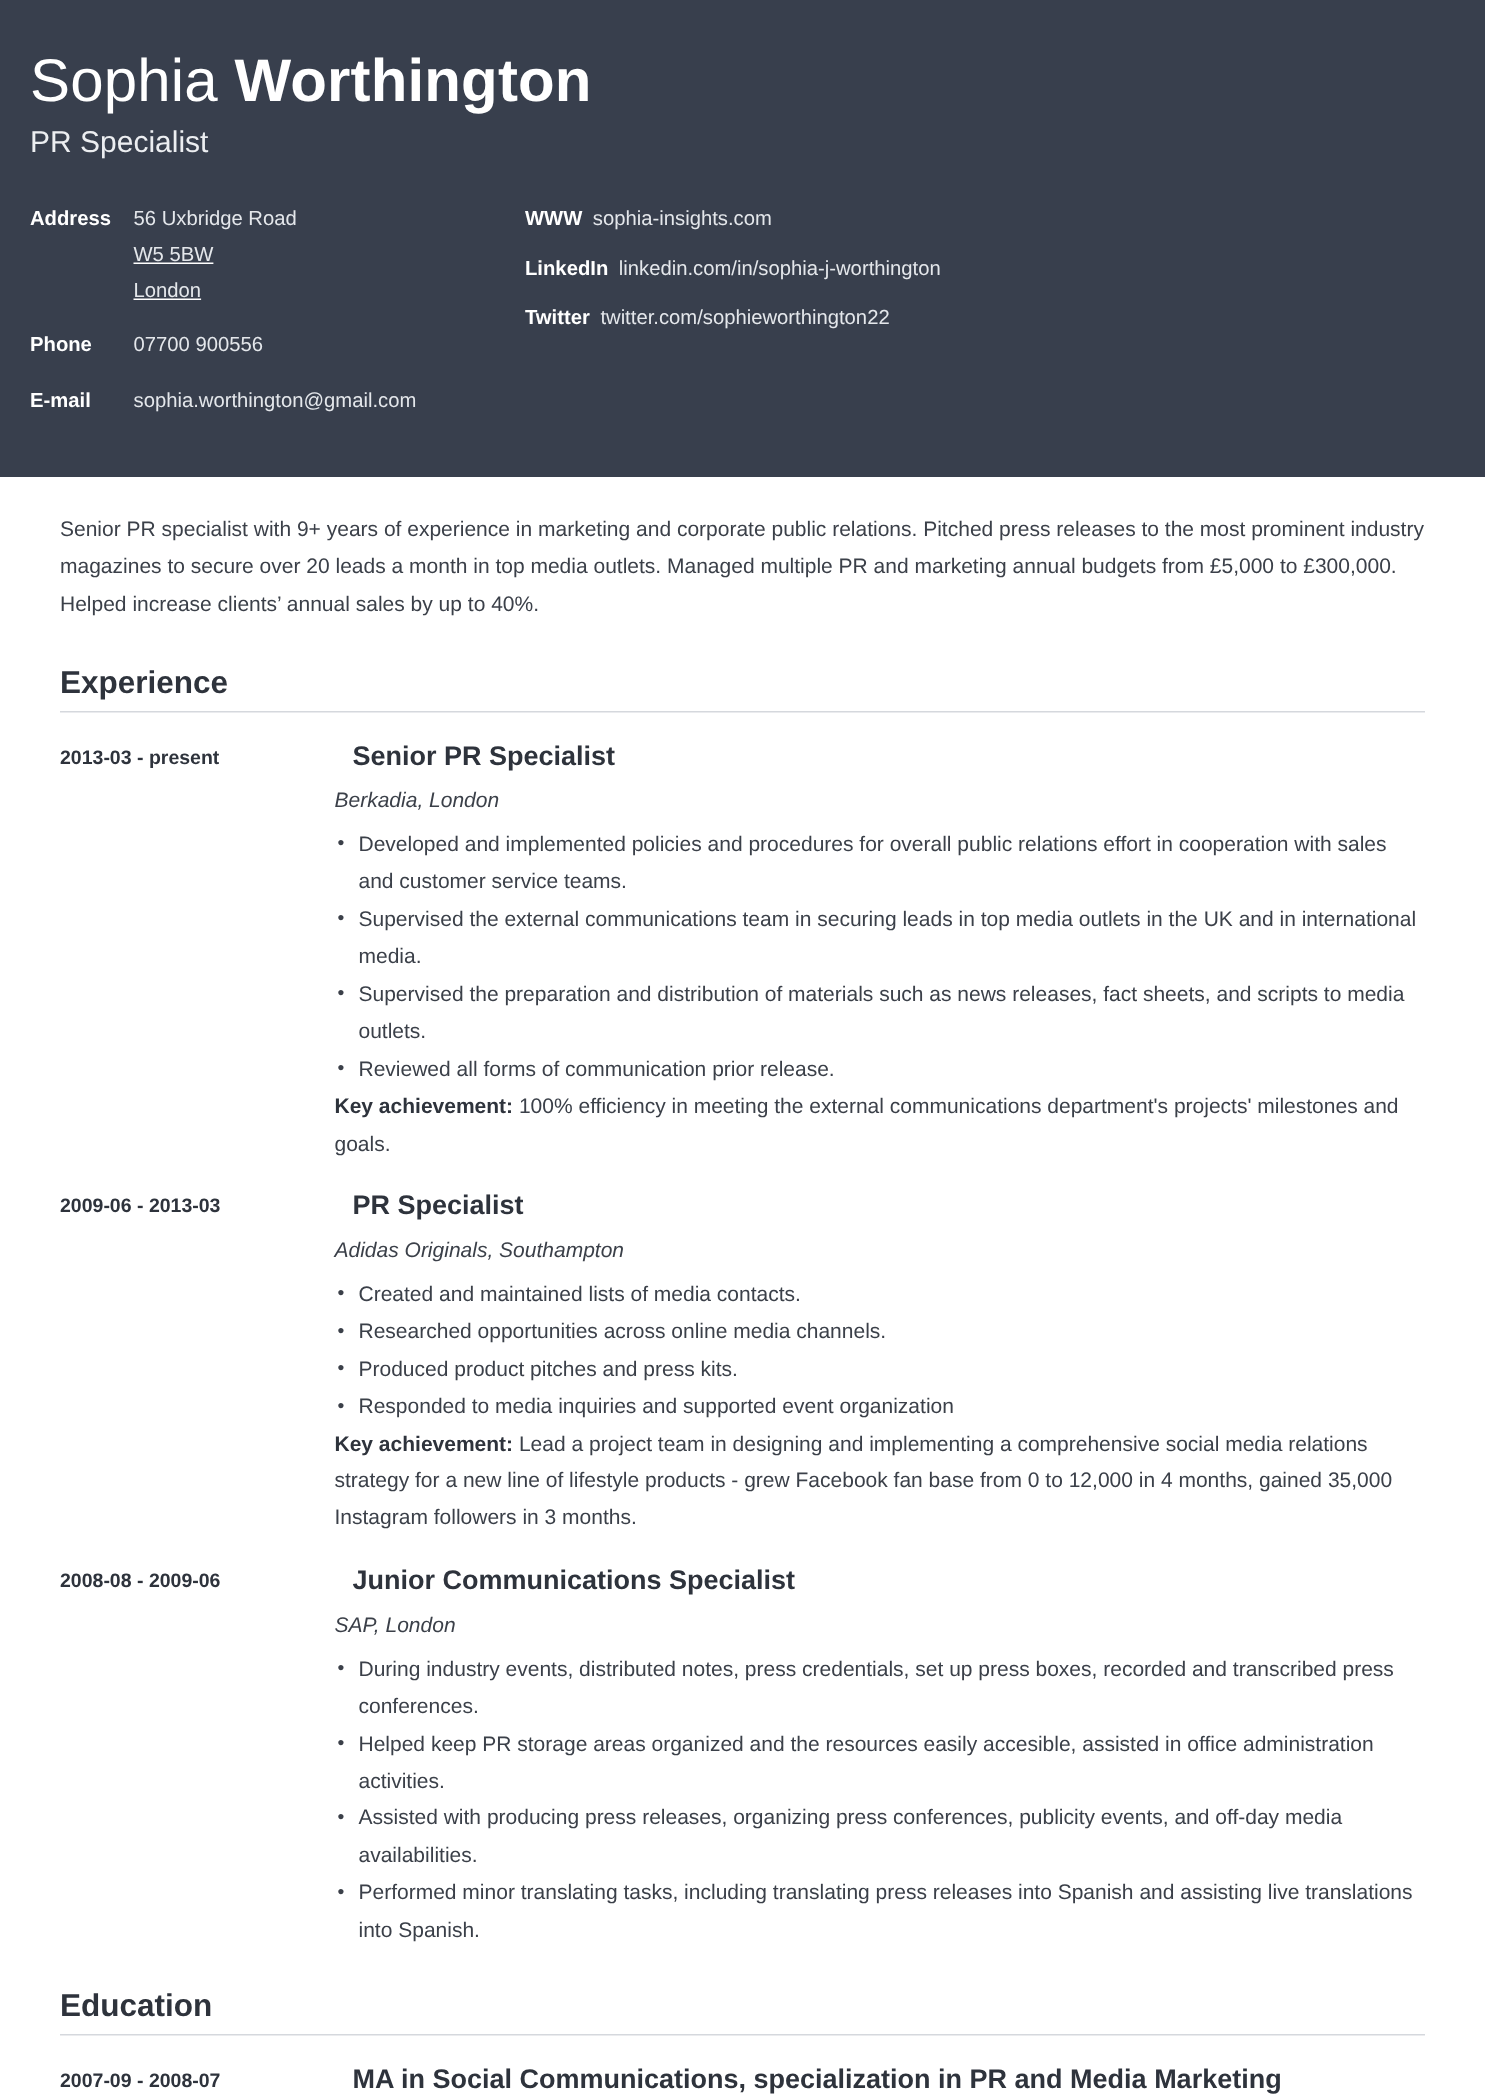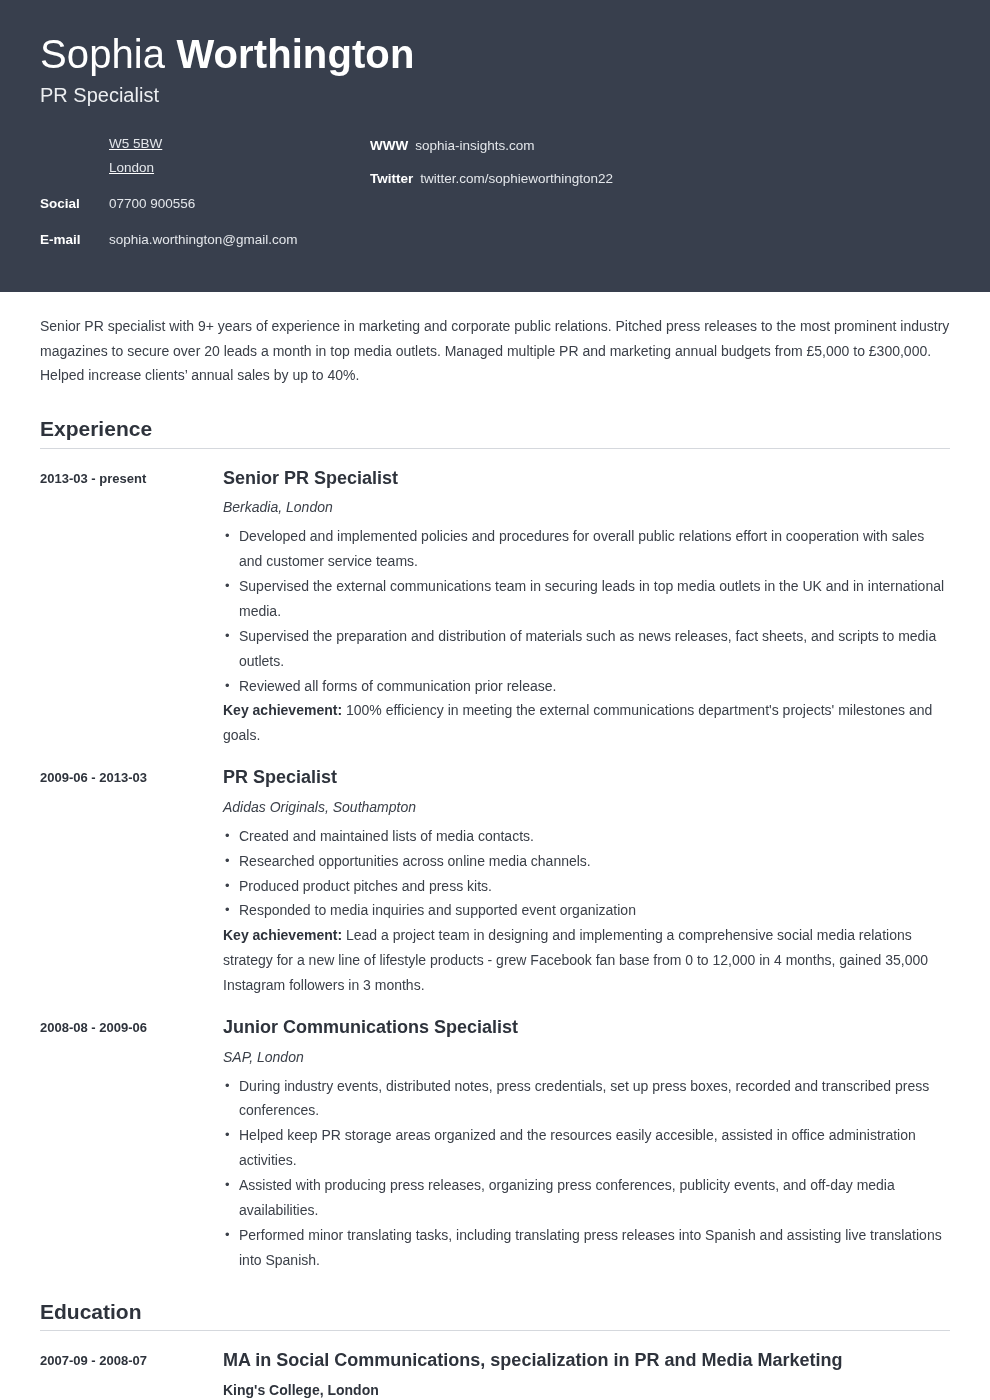--- a/index.html
+++ b/index.html
@@ -12,21 +12,21 @@
     width: 990px;
     min-height: 1400px;
     font-family: "Liberation Sans", sans-serif;
     color: #333840;
   }
 
   
   .header {
     background: #383f4d;
     color: #ffffff;
-    padding: 32px 40px 34px 40px;
+    padding: 32px 40px 34px 20px;
   }
   .name {
     font-size: 40px;
     line-height: 1.12;
     font-weight: 300;
     letter-spacing: .1px;
     margin: 0 0 6px 0;
     color: #ffffff;
   }
   .name .last {
@@ -115,21 +115,21 @@
     color: #2e333c;
     padding-top: 3px;
     line-height: 1.4;
   }
   .entry-body { flex: 1; }
 
   .entry-role {
     font-size: 18px;
     font-weight: 700;
     color: #2e333c;
-    margin: 0 0 8px 0;
+    margin: 0 0 8px 12px;
     line-height: 1.25;
   }
   .entry-company {
     font-size: 14px;
     font-style: italic;
     color: #3b4049;
     margin: 0 0 6px 0;
     line-height: 1.5;
   }
   .entry-company.edu {
@@ -175,42 +175,50 @@
 </style>
 </head>
 <body>
 
 <div class="header">
   <h1 class="name"><span>Sophia </span><span class="last">Worthington</span></h1>
   <div class="job-title">PR Specialist</div>
 
   <div class="contact-grid">
     <div class="contact-col left">
+      <div class="c-row">
+        <span class="c-label">Address</span>
+        <span class="c-value">56 Uxbridge Road</span>
+      </div>
       <div class="c-row indent">
         <span class="c-label">Address</span>
         <span class="c-value">W5 5BW</span>
       </div>
       <div class="c-row indent">
         <span class="c-label">Address</span>
         <span class="c-value">London</span>
       </div>
       <div class="c-row" style="margin-top:18px;">
-        <span class="c-label">Social</span>
+        <span class="c-label">Phone</span>
         <span class="c-value">07700 900556</span>
       </div>
       <div class="c-row" style="margin-top:18px;">
         <span class="c-label">E-mail</span>
         <span class="c-value">sophia.worthington@gmail.com</span>
       </div>
     </div>
 
     <div class="contact-col right">
       <div class="c-row">
         <span class="c-label">WWW</span>
         <span class="c-value">sophia-insights.com</span>
+      </div>
+      <div class="c-row">
+        <span class="c-label">LinkedIn</span>
+        <span class="c-value">linkedin.com/in/sophia-j-worthington</span>
       </div>
       <div class="c-row">
         <span class="c-label">Twitter</span>
         <span class="c-value">twitter.com/sophieworthington22</span>
       </div>
     </div>
   </div>
 </div>
 
 <div class="content">

